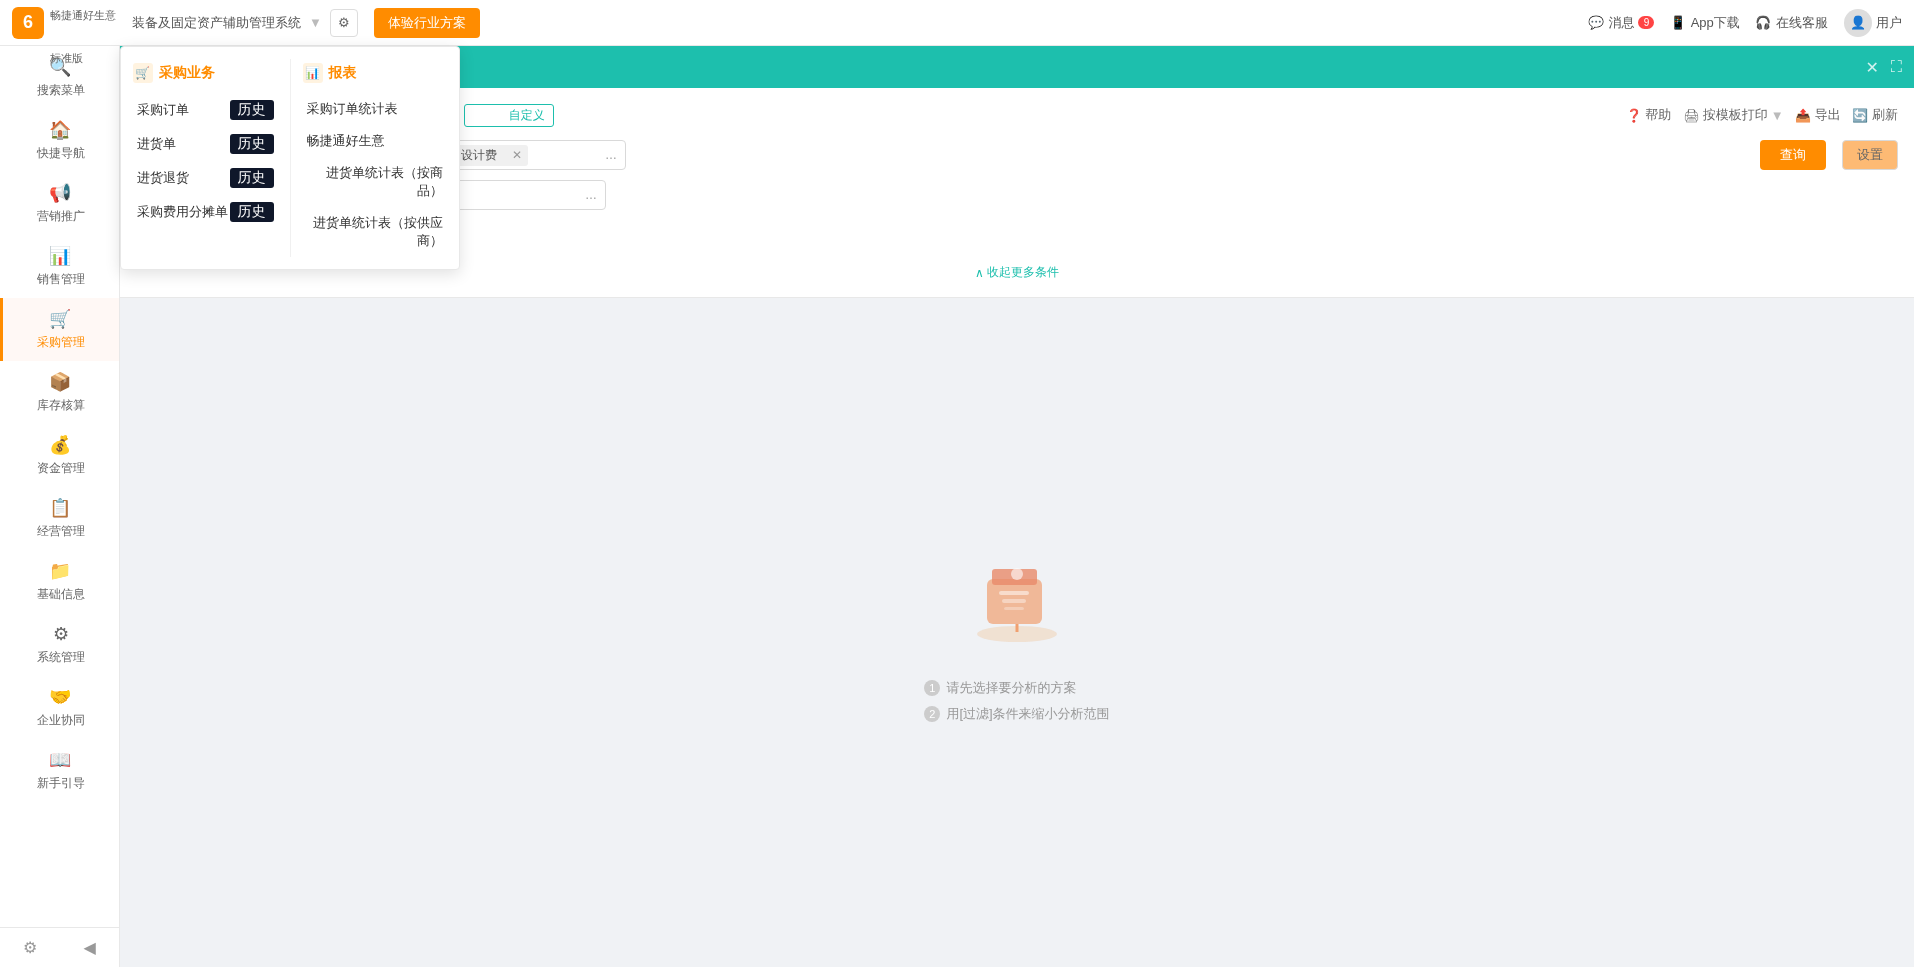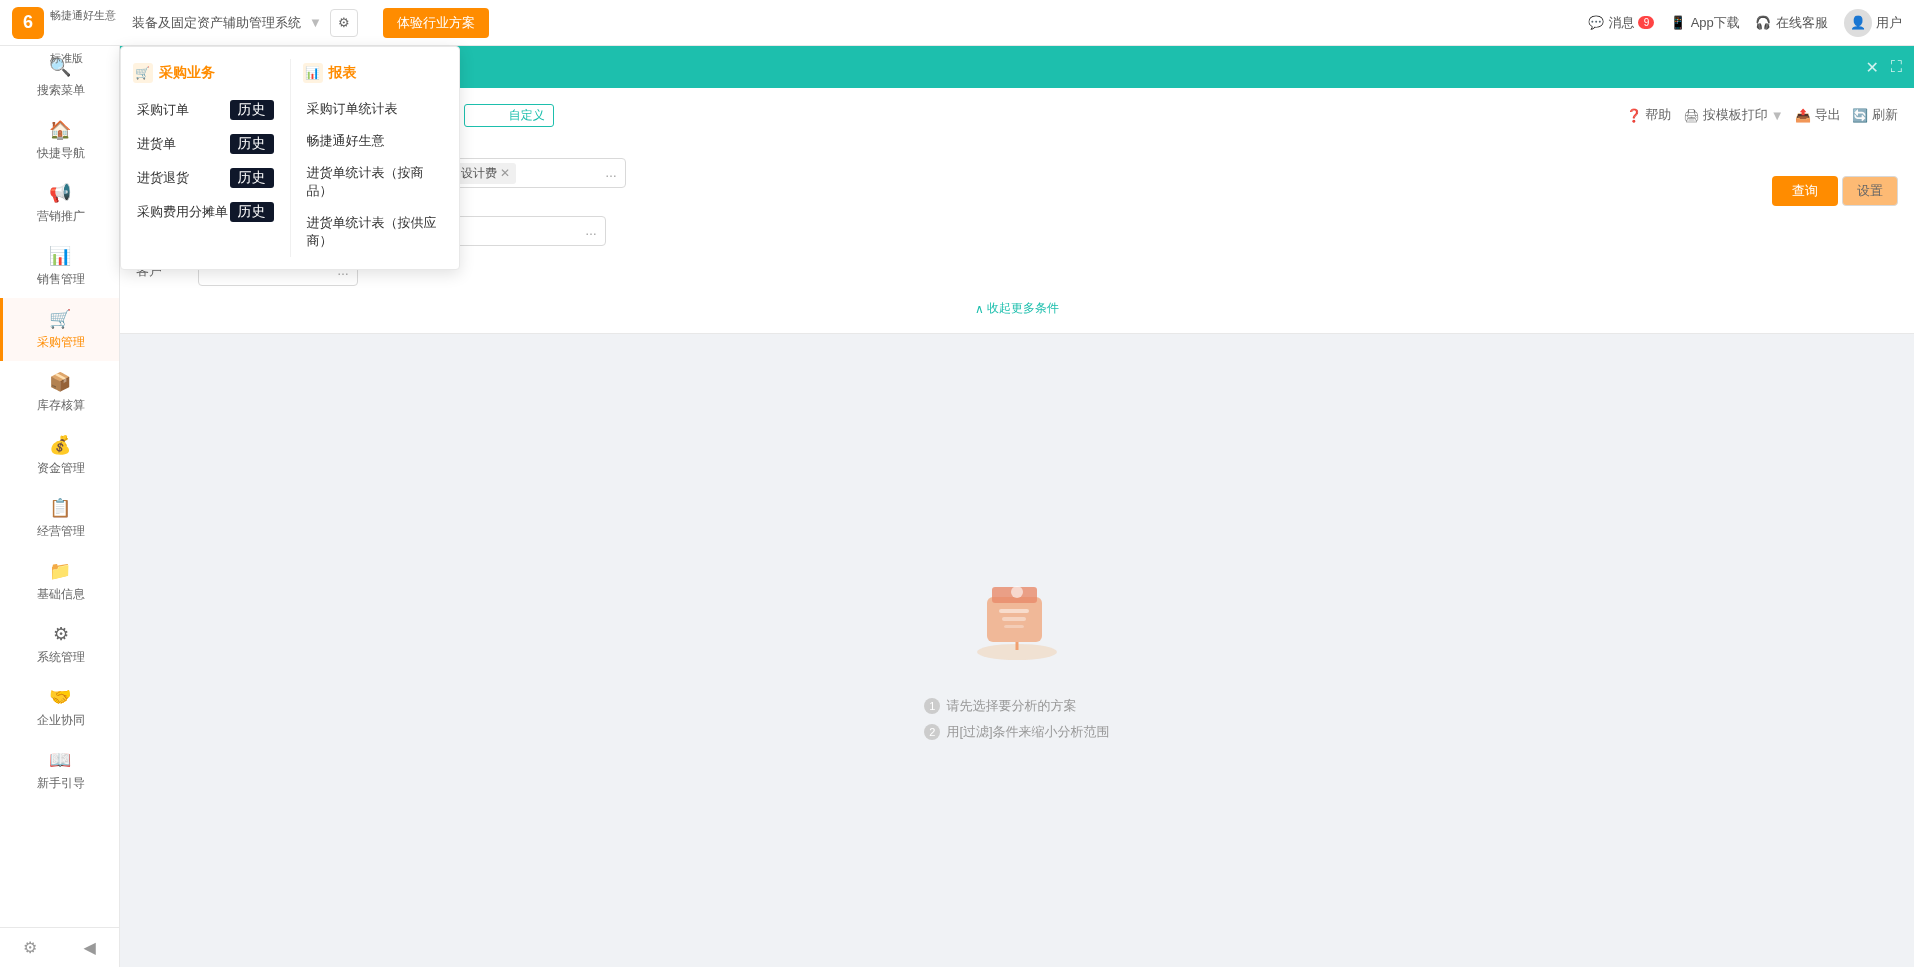--- a/index.html
+++ b/index.html
@@ -58,21 +58,21 @@
       color: #666;
     }
     .industry-btn {
       background: #ff8c00;
       color: white;
       border: none;
       border-radius: 4px;
       padding: 6px 14px;
       font-size: 13px;
       cursor: pointer;
-      margin-left: 17px;
+      margin-left: 8px;
     }
     .top-right {
       display: flex;
       align-items: center;
       gap: 16px;
       color: #555;
       font-size: 13px;
     }
     .top-right-item {
       display: flex;
@@ -267,21 +267,21 @@
       color: #333;
     }
     .tag-item {
       background: #f0f0f0;
       border-radius: 3px;
       padding: 2px 6px;
       font-size: 12px;
       color: #555;
       display: flex;
       align-items: center;
-      gap: 3px;
+      gap: 15px;
     }
     .tag-close { cursor: pointer; color: #999; }
     .more-conditions {
       color: #1dbfad;
       cursor: pointer;
       font-size: 12px;
       display: flex;
       align-items: center;
       gap: 3px;
     }
@@ -394,20 +394,21 @@
     }
     .dropdown-item {
       display: flex;
       align-items: center;
       justify-content: space-between;
       padding: 7px 4px;
       cursor: pointer;
       color: #333;
       font-size: 13px;
       border-radius: 3px;
+      text-align: right;
     }
     .history-badge {
       background: #0f172a;
       color: white;
       font-size: 14px;
       padding: 1px 8px;
       border-radius: 3px;
     }
   </style>
 </head>
@@ -571,21 +572,21 @@
 
         <span class="filter-label" style="margin-left:12px;">商品</span>
         <div class="filter-select" style="min-width:180px;">
           <div class="tag-item">
             <span>设计费</span>
             <span class="tag-close">✕</span>
           </div>
           <span class="ellipsis">…</span>
         </div>
 
-        <div style="margin-left:auto; display:flex; gap:4px;margin-top:36px;">
+        <div style="margin-left:auto; display:flex; gap:16px;">
           <button class="btn-primary">查询</button>
           <button class="btn-default">设置</button>
         </div>
       </div>
 
       <div class="filter-row">
         <span class="filter-label">排名项目</span>
         <div class="filter-select">
           <span>金额</span>
           <span style="color:#bbb;">▼</span>

